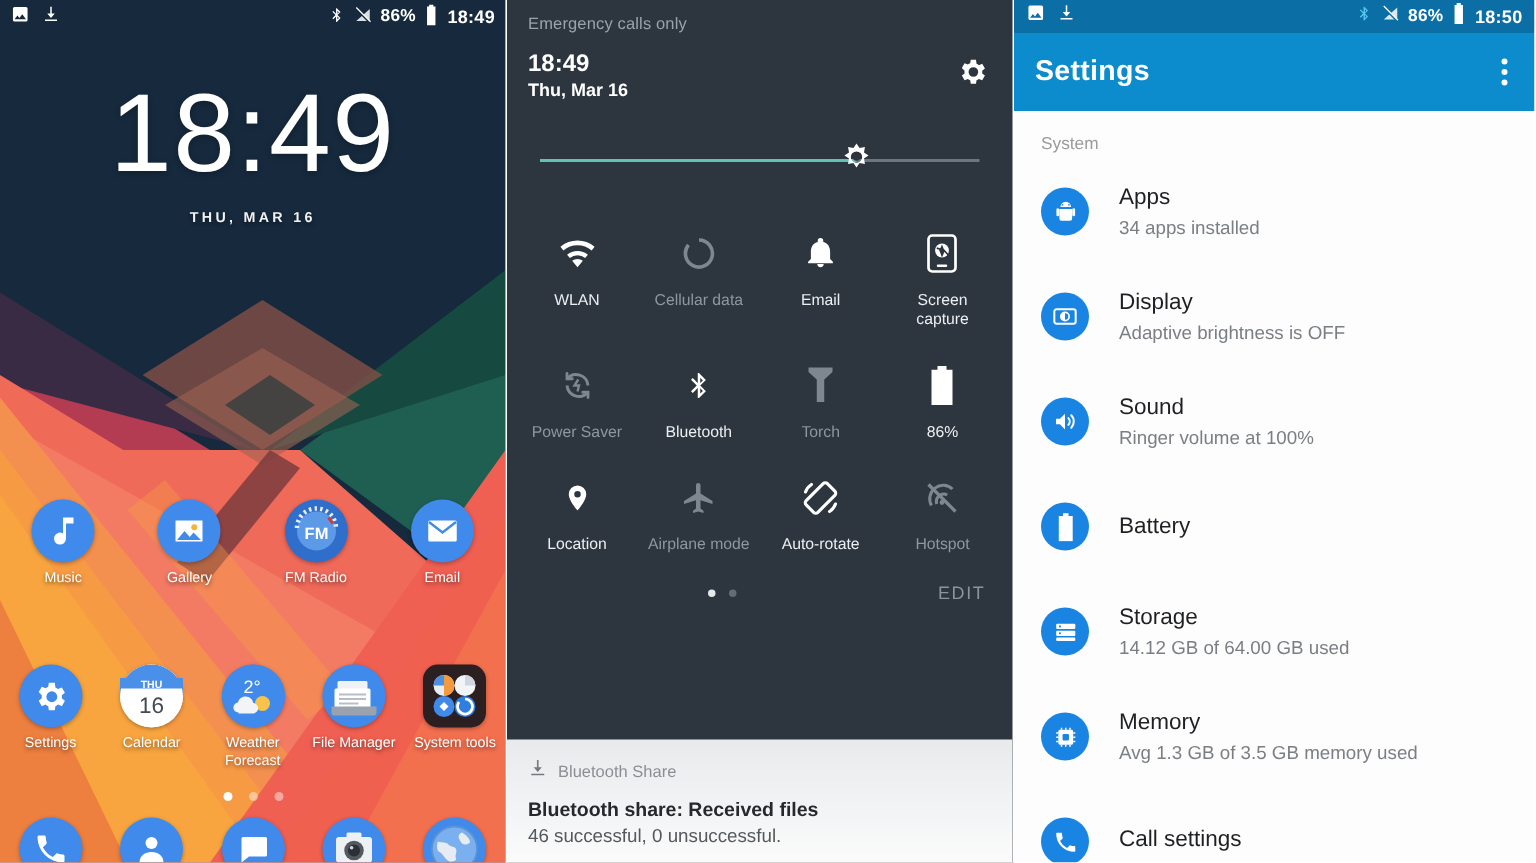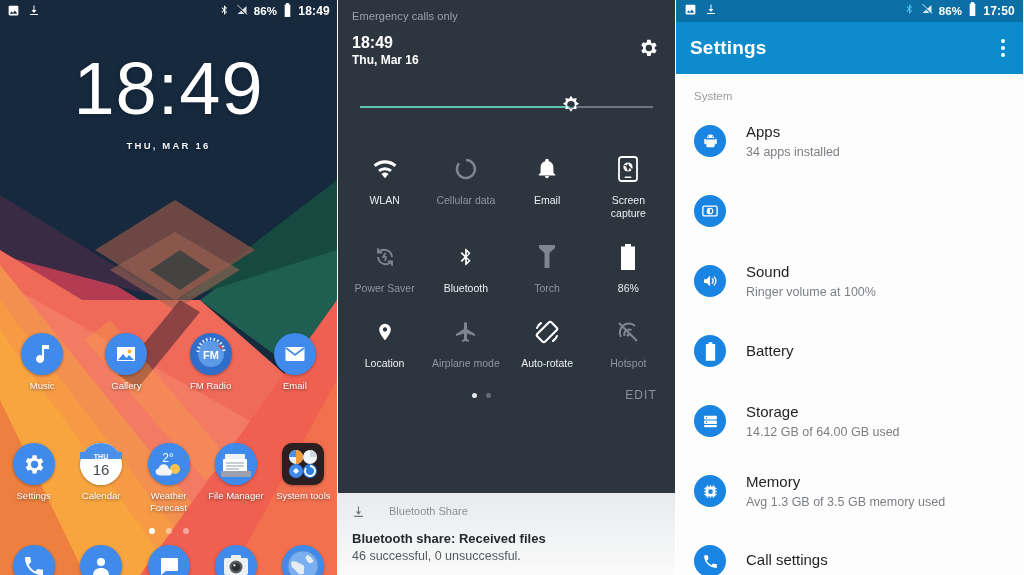--- a/index.html
+++ b/index.html
@@ -78,21 +78,21 @@
   .qs-tile .lb { margin-top: 8px; color: #eceff2; font-size: 10.5px; text-align: center; line-height: 13px; max-width: 70px; }
   .qs-tile.off .lb { color: #8e969f; }
 
   .qs-foot { display: flex; align-items: center; padding: 4px 18px 0 0; height: 30px; }
   .qs-dots { margin: 0 auto; display: flex; gap: 9px; }
   .qs-dots i { width: 5px; height: 5px; border-radius: 50%; background: #646c75; display: block; }
   .qs-dots i.on { background: #e6e9ec; }
   .qs-edit { color: #8b939c; font-size: 12px; letter-spacing: 1.1px; cursor: pointer; }
   .qs-notif { position: absolute; left: 0; right: 0; bottom: 0; height: 82px;
               background: linear-gradient(180deg,#e9eaec 0%, #f3f4f5 60%, #fbfbfb 100%); padding: 12px 14px 0 14px; }
-  .qs-nhead { display: flex; gap: 24px; }
+  .qs-nhead { display: flex; align-items: center; gap: 7px; }
   .qs-napp { color: #8b8f94; font-size: 11px; }
   .qs-ntitle { margin-top: 8px; color: #26282b; font-size: 13px; font-weight: bold; }
   .qs-nbody { margin-top: 3px; color: #55585c; font-size: 12.5px; }
 
   
   .panel-set { position: relative; width: 347px; height: 575px; background: #fdfdfd; overflow: hidden; }
   .set-statusbar { height: 22px; background: #0b6ea5; display: flex; align-items: center; padding: 0 8px; color: #fff; }
   .set-appbar { height: 52px; background: #0d8ccd; display: flex; align-items: center; padding: 0 14px; }
   .set-title { color: #ffffff; font-size: 19px; font-weight: bold; letter-spacing: .2px; }
   .set-overflow { margin-left: auto; display: flex; flex-direction: column; gap: 3px; cursor: pointer; padding: 4px; }
@@ -538,21 +538,21 @@
               <path d="M2 3l19 19" stroke="#0b6ea5" stroke-width="2.6"></path>
               <path d="M3 2l19 19" stroke="#fff" stroke-width="1.6"></path>
             </svg>
         </span>
         <span class="pct">86%</span>
         <span>
           <svg width="9" height="14" viewBox="0 0 12 20" fill="#fff">
               <path d="M4 0h4v2h2v18H2V2h2V0z"></path>
             </svg>
         </span>
-        <span class="clk">17:50</span>
+        <span class="clk">18:50</span>
       </div>
     </div>
 
     <div class="set-appbar">
       <div class="set-title">Settings</div>
       <div class="set-overflow">
         <b></b>
           <b></b>
           <b></b>
       </div>
@@ -574,20 +574,24 @@
         </div>
       </div>
 
       <div class="set-item">
         <div class="set-ic">
           <svg width="18" height="18" viewBox="0 0 24 24">
               <rect x="2.5" y="5.5" width="19" height="13" rx="2" fill="none" stroke="#fff" stroke-width="1.8"></rect>
               <path d="M12 8.3a3.7 3.7 0 0 0 0 7.4V8.3z" fill="#fff"></path>
               <circle cx="12" cy="12" r="3.7" fill="none" stroke="#fff" stroke-width="1.5"></circle>
             </svg>
+        </div>
+        <div class="set-txt">
+          <div class="set-name">Display</div>
+          <div class="set-sub">Adaptive brightness is OFF</div>
         </div>
       </div>
 
       <div class="set-item">
         <div class="set-ic">
           <svg width="18" height="18" viewBox="0 0 24 24" fill="#fff">
               <path d="M4 9.5h3.5L12 5v14l-4.5-4.5H4v-5z"></path>
               <path d="M15 9a4.4 4.4 0 0 1 0 6" fill="none" stroke="#fff" stroke-width="1.8" stroke-linecap="round"></path>
               <path d="M17.6 6.5a8 8 0 0 1 0 11" fill="none" stroke="#fff" stroke-width="1.8" stroke-linecap="round"></path>
             </svg>

